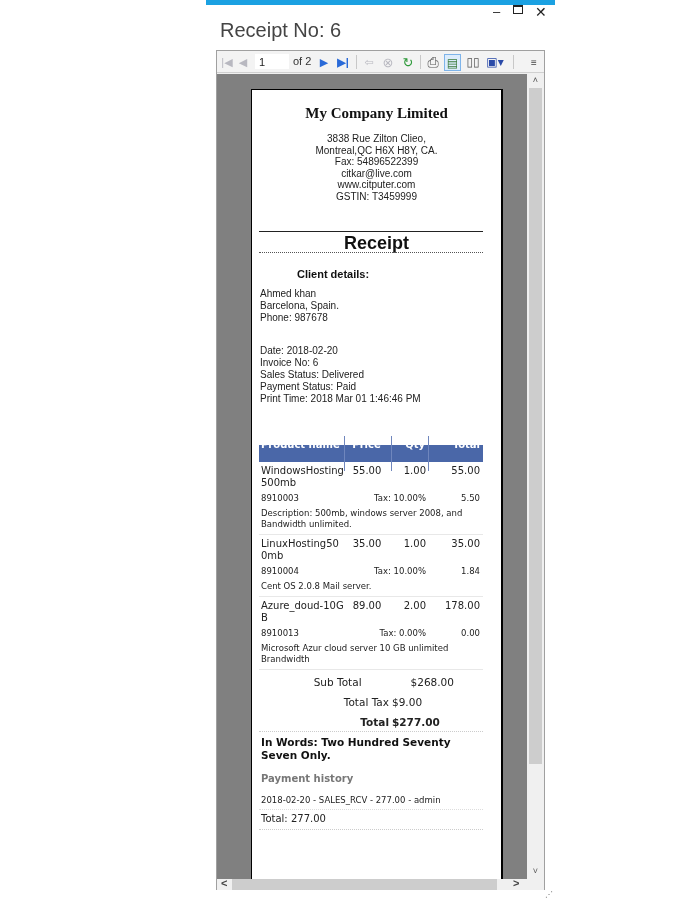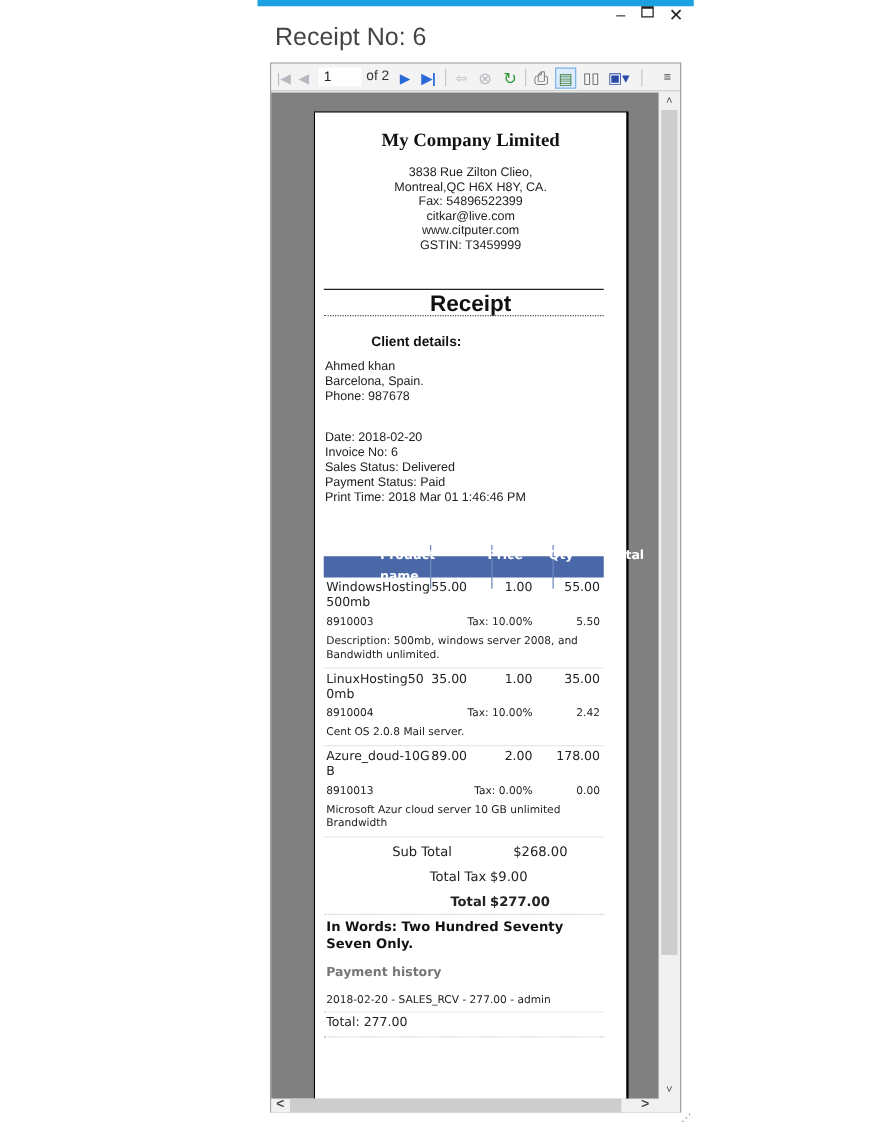--- a/index.html
+++ b/index.html
@@ -38,23 +38,23 @@
     .addr { position: absolute; left: 0; top: 43px; width: 100%; text-align: center; font-size: 10px; line-height: 11.5px; color: #222; }
     .hr-solid { position: absolute; left: 7px; top: 141px; width: 224px; height: 1px; background: #222; }
     .receipt-title { position: absolute; left: 0; top: 143px; width: 100%; text-align: center; font-size: 18px; font-weight: bold; color: #111; }
     .hr-dots { position: absolute; left: 7px; top: 162px; width: 224px; border-top: 1px dotted #555; }
     .client-h { position: absolute; left: 8px; top: 178px; font-size: 11px; font-weight: bold; color: #111; margin-left: 37px; }
     .client-lines { position: absolute; left: 8px; top: 198px; font-size: 10px; line-height: 12px; color: #222; }
     .meta-lines { position: absolute; left: 8px; top: 255px; font-size: 10px; line-height: 12px; color: #222; }
 
     .tbl { position: absolute; left: 7px; top: 355px; width: 224px; font-family: "DejaVu Sans", sans-serif; }
     .thead { display: flex; height: 17px; background: #4a67a8; color: #fff; font-weight: bold; font-size: 10px; align-items: center; }
-    .thead div { height: 35px; line-height: 17px; border-right: 1px solid #6f86bd; padding-left: 45px; }
+    .thead div { height: 35px; line-height: 17px; border-right: 1px solid #6f86bd; }
     .c1 { width: 86px; padding-left: 2px; }
-    .c2 { width: 47px; text-align: left; padding-right: 3px; }
+    .c2 { width: 47px; text-align: center; padding-right: 3px; }
     .c3 { width: 37px; text-align: right; padding-right: 3px; }
     .c4 { width: 54px; text-align: right; padding-right: 3px; border-right: none !important; }
     .row-main { display: flex; font-size: 10px; color: #222; padding-top: 3px; line-height: 12px; }
     .row-main .c1 { padding-left: 2px; }
     .row-tax { display: flex; font-size: 8.5px; color: #222; padding-top: 4px; height: 17px; }
     .row-desc { font-size: 8.5px; color: #222; padding: 2px 2px 4px 2px; line-height: 11px; border-bottom: 1px solid #e8e8e8; }
     .sum-row { display: flex; font-size: 10.5px; color: #222; height: 20px; align-items: center; }
     .sum-row .lbl { width: 133px; text-align: right; padding-right: 3px; }
     .sum-row .val { width: 91px; text-align: left; padding-right: 3px; }
     .sum-row.bold { font-weight: bold; border-bottom: 1px dotted #ccc; }
@@ -150,21 +150,21 @@
           <div>
             <div class="row-main">
               <div class="c1" style="word-break:break-all;">LinuxHosting500mb</div>
               <div class="c2">35.00</div>
               <div class="c3">1.00</div>
               <div class="c4">35.00</div>
             </div>
             <div class="row-tax">
               <div class="c1">8910004</div>
               <div style="width:84px;text-align:right;padding-right:3px;">Tax: 10.00%</div>
-              <div class="c4">2.42</div>
+              <div class="c4">1.84</div>
             </div>
             <div class="row-desc">Cent OS 2.0.8 Mail server.</div>
           </div>
 
           <div>
             <div class="row-main">
               <div class="c1" style="word-break:break-all;">Azure_doud-10GB</div>
               <div class="c2">89.00</div>
               <div class="c3">2.00</div>
               <div class="c4">178.00</div>

